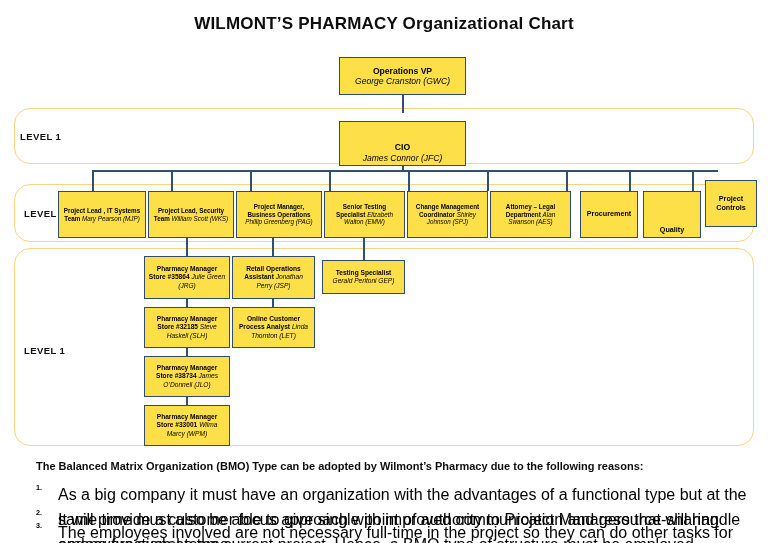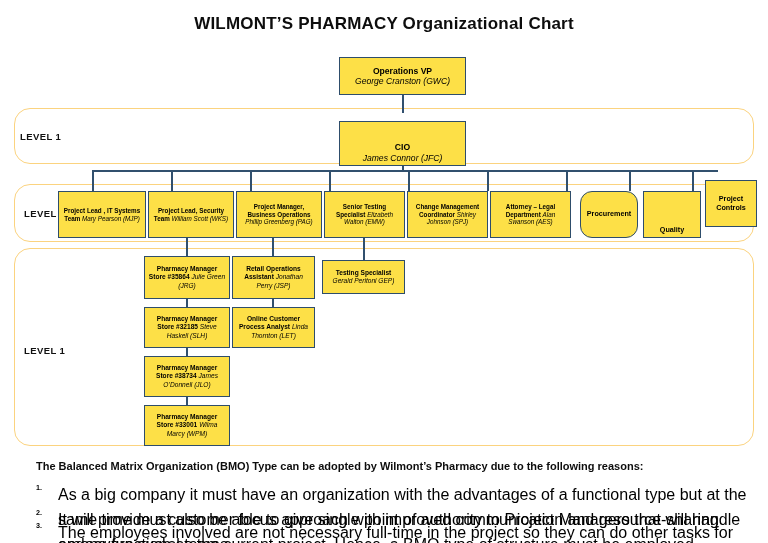--- a/index.html
+++ b/index.html
@@ -147,21 +147,21 @@
     </span>
   </div>
 
   <div class="node lvl2" style="left:490px;top:191px;width:81px;height:47px;">
     <span class="txt">
       <span class="role">Attorney – Legal Department</span>
       <span class="person">Alan Swanson (AES)</span>
     </span>
   </div>
 
-  <div class="node plain" style="left:580px;top:191px;width:58px;height:47px;border-radius:12px;">
+  <div class="node plain" style="left:580px;top:191px;width:58px;height:47px;">
     <span class="txt">Procurement</span>
   </div>
 
   <div class="node plain" style="left:643px;top:191px;width:58px;height:47px;align-items:flex-end;">
     <span class="txt">Quality</span>
   </div>
 
   <div class="node plain" style="left:705px;top:180px;width:52px;height:47px;">
     <span class="txt">Project Controls</span>
   </div>

